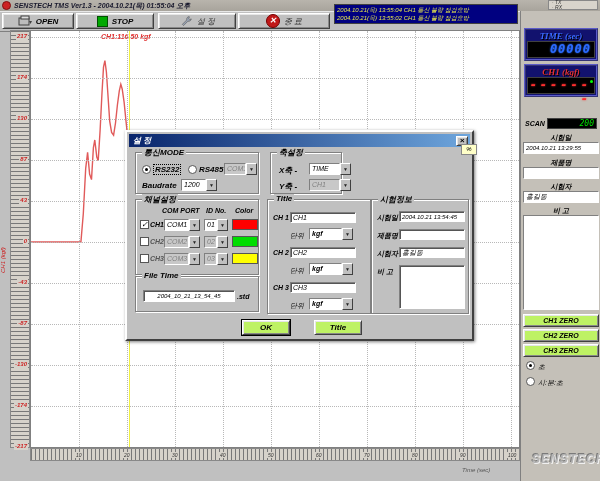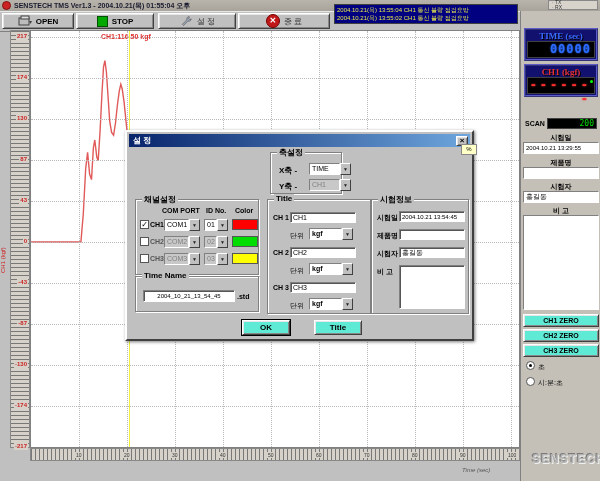--- a/index.html
+++ b/index.html
@@ -1,18 +1,18 @@
 <!DOCTYPE html>
 <html><head>
 <meta charset="utf-8">
 <style>
   html,body{margin:0;padding:0;}
   body{width:600px;height:481px;position:relative;background:#c0c0c0;
        font-family:"Liberation Sans",sans-serif;font-size:9px;color:#000;overflow:hidden;}
-  .abs{position:absolute;}
+  .abs{position:absolute;font-style:italic;}
   
   .titlebar{left:0;top:0;width:600px;height:11px;background:linear-gradient(#b8b4ac,#a8a49c);
             display:flex;align-items:center;gap:3px;padding-left:2px;box-sizing:border-box;}
   .titlebar .appicon{width:7px;height:7px;border-radius:50%;background:#cc2222;border:1px solid #801010;}
   .titlebar .ttext{font-size:7px;font-weight:bold;color:#1a1a2e;white-space:nowrap;}
   .txrx{left:548px;top:0;width:50px;height:10px;background:#d8d4cc;border:1px solid #888;
         display:flex;flex-direction:column;justify-content:center;padding-left:3px;box-sizing:border-box;}
   .txrx span{font-size:5px;line-height:5px;color:#333;}
   .toolbar{left:0;top:11px;width:600px;height:19px;background:#c0c0c0;border-top:1px solid #e8e8e8;
            border-bottom:1px solid #808080;}
@@ -57,21 +57,21 @@
   .lbl{position:absolute;font-size:8px;white-space:nowrap;}
   .swatch{position:absolute;width:26px;height:11px;border:1px solid #555;box-sizing:border-box;}
   
   .dialog{left:125px;top:130px;width:349px;height:211px;background:#c0c0c0;
           border:2px solid;border-color:#fff #404040 #404040 #fff;box-shadow:1px 1px 3px rgba(0,0,0,.5);box-sizing:border-box;z-index:20;}
   .dtitle{position:absolute;left:2px;top:2px;right:2px;height:13px;background:linear-gradient(to right,#08246b,#6ea6dd);
           color:#fff;font-size:8px;font-weight:bold;display:flex;align-items:center;padding-left:4px;box-sizing:border-box;}
   .dclose{position:absolute;right:2px;top:2px;width:12px;height:10px;font-size:8px;line-height:8px;text-align:center;font-weight:bold;color:#000;}
   .badge{left:461px;top:144px;width:14px;height:9px;background:#ffffc8;border:1px solid #888;
          font-size:6px;line-height:8px;text-align:center;z-index:21;}
-  .btn{position:absolute;background:#5eead4;border:1px solid;border-color:#fff #404040 #404040 #fff;
+  .btn{position:absolute;background:#bef264;border:1px solid;border-color:#fff #404040 #404040 #fff;
        box-shadow:inset 1px 1px 0 #e6e6e6,inset -1px -1px 0 #888;font-size:8px;font-weight:bold;
        display:flex;align-items:center;justify-content:center;box-sizing:border-box;}
   .btn.default{box-shadow:0 0 0 1px #000,inset 1px 1px 0 #e6e6e6,inset -1px -1px 0 #888;}
   
   .sidebar{left:520px;top:11px;width:80px;height:470px;background:#c4c0b8;border-left:1px solid #808080;box-sizing:border-box;}
   .lcd-panel{position:absolute;left:3px;width:74px;background:#12126e;border:2px ridge #5a5ac8;box-sizing:border-box;padding:1px;}
   .lcd-title{font-size:9px;font-weight:bold;text-align:center;font-family:"Liberation Serif",serif;}
   .lcd{background:#000;border:1px solid #404040;height:15px;text-align:right;padding-right:3px;
        font-family:"DejaVu Sans Mono",monospace;font-weight:bold;font-size:12px;line-height:14px;letter-spacing:1px;position:relative;}
   .scan-lbl{position:absolute;left:4px;top:109px;font-size:7px;font-weight:bold;}
@@ -181,20 +181,36 @@
     <span class="xrule-num" style="left: 476px;">100</span>
   </div>
 <div class="abs timelab">Time (sec)</div>
 
 <div class="abs dialog">
   <div class="dtitle">
     <span>설 정</span>
     <span class="dclose raised">×</span>
   </div>
 
+  <div class="group" style="left:8px;top:20px;width:124px;height:42px;">
+    <span class="glabel">통신MODE</span>
+    <span class="radio sel" style="left:6px;top:12px;"></span>
+    <span class="lbl" style="left:18px;top:12px;outline:1px dotted #000;padding:0 1px;font-weight:bold;">RS232</span>
+    <span class="radio" style="left:52px;top:12px;"></span>
+    <span class="lbl" style="left:63px;top:12px;font-weight:bold;">RS485</span>
+    <span class="combo disabled" style="left:88px;top:10px;width:33px;">
+      <span class="cval">COM1</span>
+      <span class="cbtn">▼</span>
+    </span>
+    <span class="lbl" style="left:6px;top:28px;font-weight:bold;">Baudrate</span>
+    <span class="combo" style="left:45px;top:26px;width:36px;">
+      <span class="cval">1200</span>
+      <span class="cbtn">▼</span>
+    </span>
+  </div>
 
   <div class="group" style="left:143px;top:20px;width:72px;height:42px;">
     <span class="glabel">축설정</span>
     <span class="lbl" style="left:8px;top:12px;font-weight:bold;text-align:right;">X축 -</span>
     <span class="combo" style="left:38px;top:10px;width:42px;">
       <span class="cval">TIME</span>
       <span class="cbtn">▼</span>
     </span>
     <span class="lbl" style="left:8px;top:28px;font-weight:bold;">Y축 -</span>
     <span class="combo disabled" style="left:38px;top:26px;width:42px;">
@@ -241,21 +257,21 @@
       <span class="cbtn">▼</span>
     </span>
     <span class="combo disabled" style="left:68px;top:53px;width:24px;">
       <span class="cval">03</span>
       <span class="cbtn">▼</span>
     </span>
     <span class="swatch" style="left: 96px; top: 53px; background: rgb(255, 255, 0);"></span>
   </div>
 
   <div class="group" style="left:8px;top:144px;width:124px;height:36px;">
-    <span class="glabel">Time Name</span>
+    <span class="glabel">File Time</span>
     <span class="field" style="left:7px;top:13px;width:92px;height:12px;font-size:6px;text-align:center;">2004_10_21_13_54_45</span>
     <span class="lbl" style="left:101px;top:16px;font-size:7px;font-weight:bold;">.std</span>
   </div>
 
   <div class="group" style="left:140px;top:67px;width:104px;height:115px;">
     <span class="glabel">Title</span>
     <span class="lbl" style="left:5px;top:14px;font-size:7px;font-weight:bold;">CH 1</span>
     <span class="field" style="left:22px;top:12px;width:66px;height:11px;">CH1</span>
     <span class="lbl" style="left:22px;top:31px;font-size:7px;">단위</span>
     <span class="combo" style="left:41px;top:28px;width:44px;">

